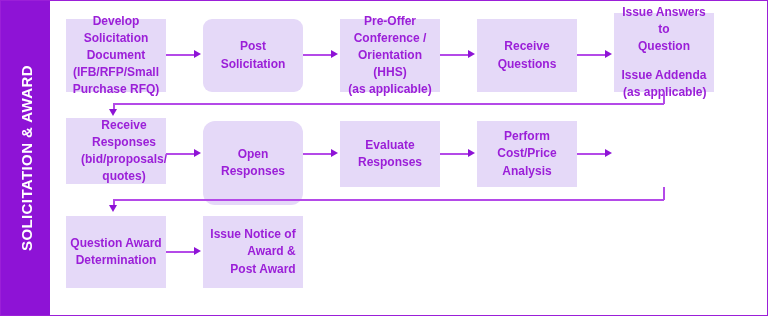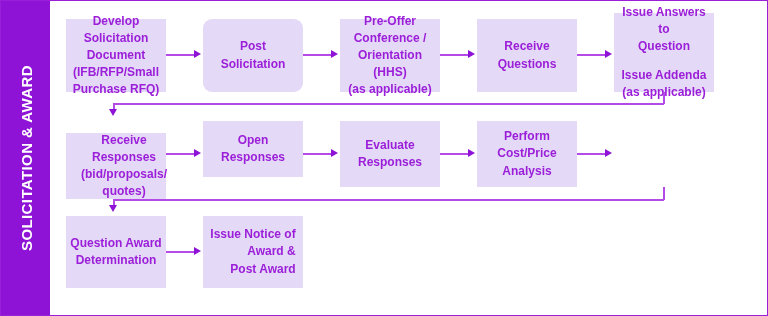--- a/index.html
+++ b/index.html
@@ -138,39 +138,39 @@
     <div class="node" style="left:427px; top:18px; width:100px; height:73px;">
       <span class="seg" style="white-space: pre-line;">Receive Questions</span>
     </div>
 
     <div class="hline" style="left:527px; top:53px; width:28px;"></div>
     <div class="arrow-right" style="left:555px; top:49px;"></div>
 
     <div class="node" style="left:564px; top:12px; width:100px; height:79px;">
       <span class="seg" style="white-space: pre-line;">Issue Answers to
 Question</span>
-      <span class="seg" style="white-space: pre-line;">Issue Addenda
+      <span class="seg" style="white-space: pre-line; text-align: right;">Issue Addenda
 (as applicable)</span>
     </div>
 
     <div class="vline" style="left:613px; top:91px; height:12px;"></div>
     <div class="hline" style="left:63px;  top:102px; width:551px;"></div>
     <div class="vline" style="left:63px;  top:102px; height:9px;"></div>
     <div class="arrow-down" style="left:59px; top:108px;"></div>
 
-    <div class="node" style="left:16px;  top:132px; width:100px; height:66px;padding-left:20px;">
+    <div class="node" style="left:16px;  top:117px; width:100px; height:66px;padding-left:20px;">
       <span class="seg" style="white-space: pre-line;">Receive Responses
 (bid/proposals/
 quotes)</span>
     </div>
 
     <div class="hline" style="left:116px; top:152px; width:28px;"></div>
     <div class="arrow-right" style="left:144px; top:148px;"></div>
 
-    <div class="node" style="left:153px; top:120px; width:100px; height:56px;">
+    <div class="node" style="left:153px; top:120px; width:100px; height:84px;border-radius:12px;">
       <span class="seg" style="white-space: pre-line;">Open Responses</span>
     </div>
 
     <div class="hline" style="left:253px; top:152px; width:28px;"></div>
     <div class="arrow-right" style="left:281px; top:148px;"></div>
 
     <div class="node" style="left:290px; top:120px; width:100px; height:66px;">
       <span class="seg" style="white-space: pre-line;">Evaluate Responses</span>
     </div>
 

